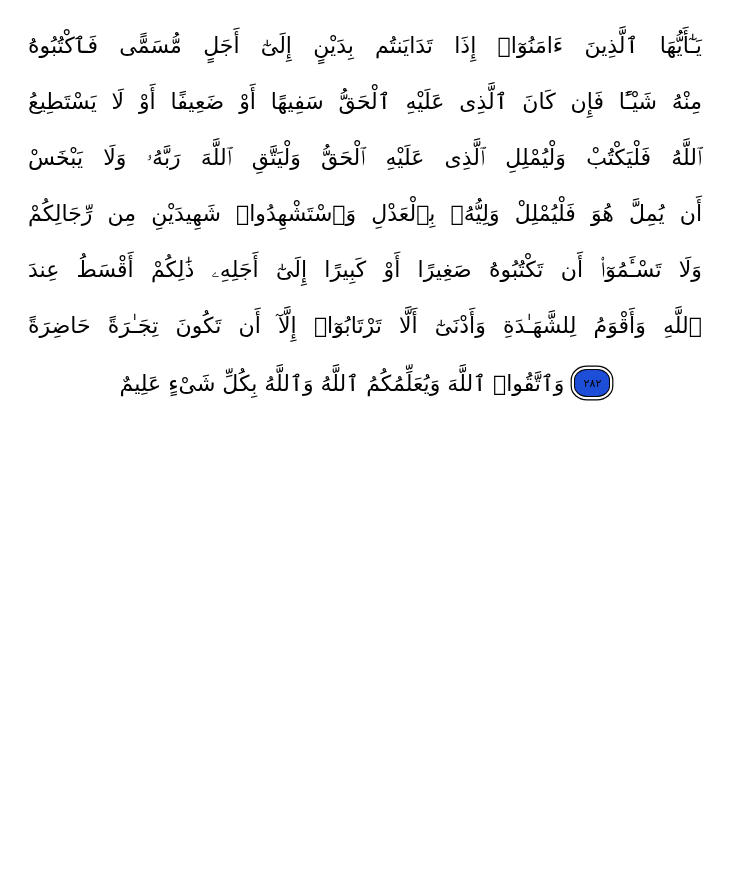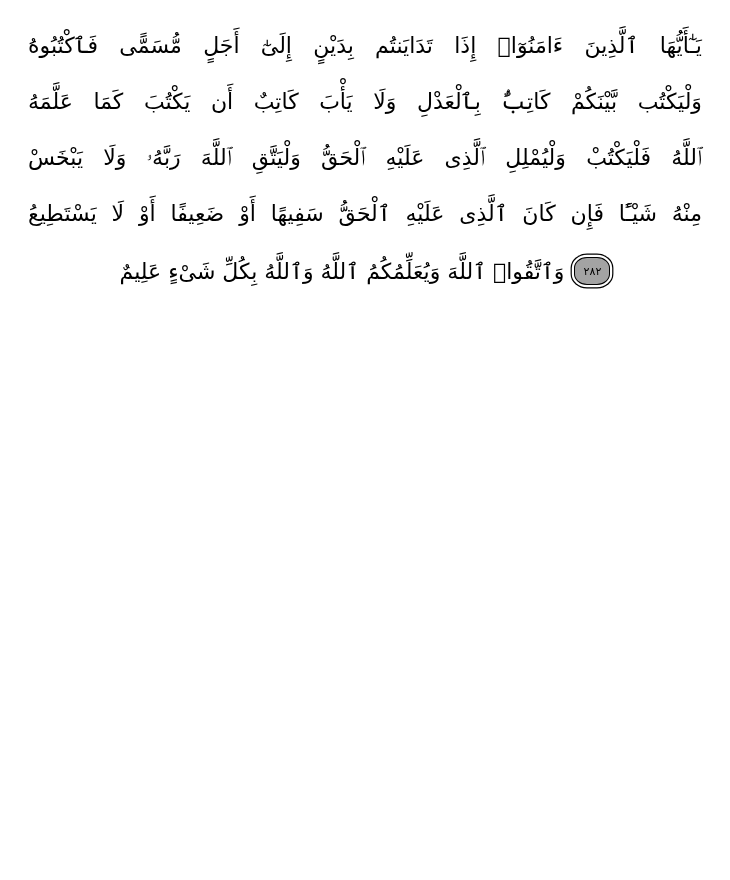--- a/index.html
+++ b/index.html
@@ -63,44 +63,50 @@
     align-items: center;
     justify-content: center;
     width: 34px;
     height: 26px;
     border: 1.6px solid #000;
     border-radius: 13px / 11px;
     font-size: 11px;
     line-height: 1;
     position: relative;
     box-shadow: 0 0 0 2.2px #fff, 0 0 0 3.4px #000;
-    background: #a3a3a3;
+    background: #1d4ed8;
   }
   .aya-marker .num {
     font-size: 11px;
     font-family: "DejaVu Sans", "Liberation Sans", sans-serif;
   }
 </style>
 </head>
 <body>
 
 <div class="page">
   <div class="verse-block">
 
     <div class="aya-line">
       <span class="txt">يَـٰٓأَيُّهَا ٱلَّذِينَ ءَامَنُوٓا۟ إِذَا تَدَايَنتُم بِدَيْنٍ إِلَىٰٓ أَجَلٍ مُّسَمًّى فَٱكْتُبُوهُ</span>
     </div>
     <div class="aya-line">
-      <span class="txt">وَلْيَكْتُب بَّيْنَكُمْ كَاتِبٌۢ بِٱلْعَدْلِ وَلَا يَأْبَ كَاتِبٌ أَن يَكْتُبَ كَمَا عَلَّمَهُ</span>
+      <span class="txt">مِنْهُ شَيْـًٔا فَإِن كَانَ ٱلَّذِى عَلَيْهِ ٱلْحَقُّ سَفِيهًا أَوْ ضَعِيفًا أَوْ لَا يَسْتَطِيعُ</span>
     </div>
     <div class="aya-line">
       <span class="txt">ٱللَّهُ فَلْيَكْتُبْ وَلْيُمْلِلِ ٱلَّذِى عَلَيْهِ ٱلْحَقُّ وَلْيَتَّقِ ٱللَّهَ رَبَّهُۥ وَلَا يَبْخَسْ</span>
     </div>
     <div class="aya-line">
-      <span class="txt">مِنْهُ شَيْـًٔا فَإِن كَانَ ٱلَّذِى عَلَيْهِ ٱلْحَقُّ سَفِيهًا أَوْ ضَعِيفًا أَوْ لَا يَسْتَطِيعُ</span>
+      <span class="txt">أَن يُمِلَّ هُوَ فَلْيُمْلِلْ وَلِيُّهُۥ بِٱلْعَدْلِ وَٱسْتَشْهِدُوا۟ شَهِيدَيْنِ مِن رِّجَالِكُمْ</span>
+    </div>
+    <div class="aya-line">
+      <span class="txt">وَلَا تَسْـَٔمُوٓا۟ أَن تَكْتُبُوهُ صَغِيرًا أَوْ كَبِيرًا إِلَىٰٓ أَجَلِهِۦ ذَٰلِكُمْ أَقْسَطُ عِندَ</span>
+    </div>
+    <div class="aya-line">
+      <span class="txt">ٱللَّهِ وَأَقْوَمُ لِلشَّهَـٰدَةِ وَأَدْنَىٰٓ أَلَّا تَرْتَابُوٓا۟ إِلَّآ أَن تَكُونَ تِجَـٰرَةً حَاضِرَةً</span>
     </div>
 
     <div class="end-line">
       <span class="aya-marker">
         <span class="num">٢٨٢</span>
       </span>
       <span class="txt">وَٱتَّقُوا۟ ٱللَّهَ وَيُعَلِّمُكُمُ ٱللَّهُ وَٱللَّهُ بِكُلِّ شَىْءٍ عَلِيمٌ</span>
     </div>
 
   </div>

